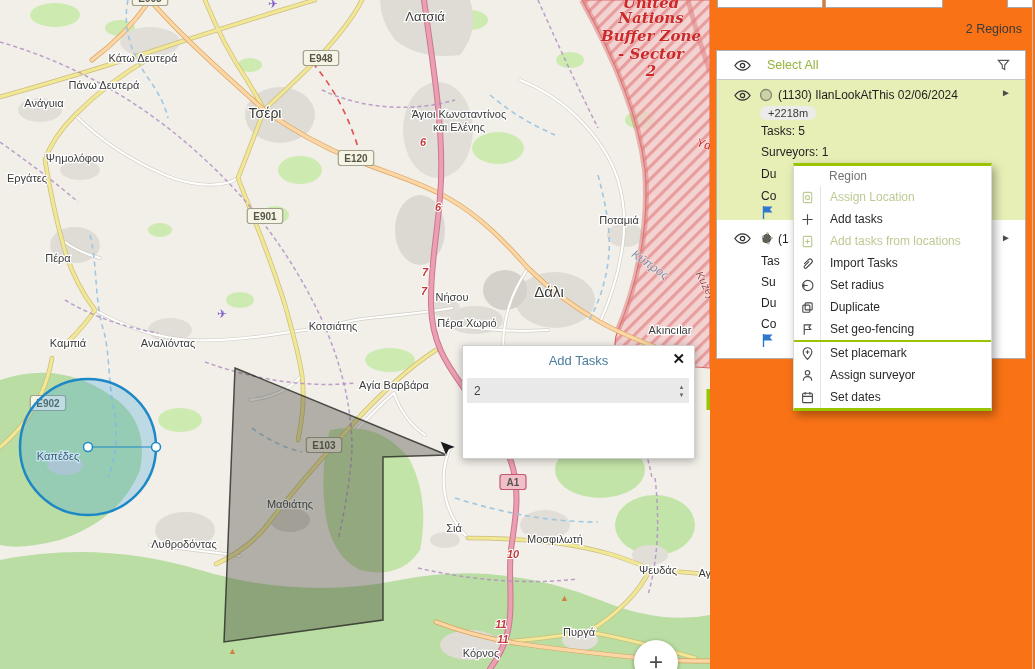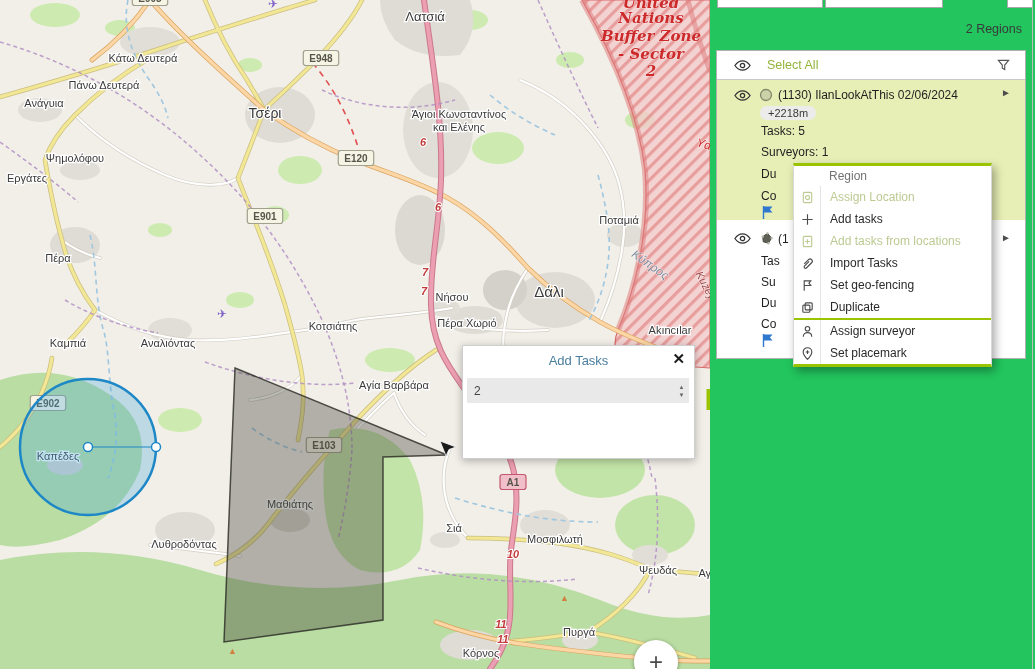--- a/index.html
+++ b/index.html
@@ -34,21 +34,21 @@
   .dlg-title{position:absolute;left:0;right:0;top:7px;text-align:center;font-size:13px;color:#4a7e9e;}
   .dlg-close{position:absolute;right:9px;top:4px;font-size:15px;font-weight:bold;color:#1a1a1a;cursor:pointer;}
   .dlg-input{position:absolute;left:4px;top:32px;width:222px;height:25px;background:#e9e9e9;
     display:flex;align-items:center;}
   .dlg-value{flex:1;font-size:12px;color:#444;padding-left:7px;}
   .spin{width:15px;display:flex;flex-direction:column;align-items:center;justify-content:center;gap:2px;}
   .spin span{font-size:6px;color:#666;line-height:6px;cursor:pointer;}
   .dlg-add{position:absolute;left:4px;top:82px;width:221px;height:25px;background:#9dc63e;
     border:2px solid #6f9e24;color:#57752c;font-size:13px;display:flex;align-items:center;justify-content:center;cursor:pointer;}
   
-  .panel{position:absolute;left:710px;top:0;width:325px;height:669px;background:#22c55e;}
+  .panel{position:absolute;left:710px;top:0;width:325px;height:669px;background:#f97316;}
   .cutbox{position:absolute;background:#fff;border:1px solid #a8a8a8;}
   .b1{left:7px;top:-9px;width:104px;height:15px;}
   .b2{left:115px;top:-9px;width:116px;height:15px;}
   .b3{left:297px;top:-7px;width:24px;height:13px;}
   .regions-count{position:absolute;right:13px;top:22px;font-size:12.5px;color:#3a3a3a;}
   .list-box{position:absolute;left:6px;top:50px;width:308px;border:1px solid #b0b0b0;background:#fff;}
   .select-row{position:relative;height:28px;border-bottom:1px solid #c9c9c9;}
   .sel-label{position:absolute;left:50px;top:7px;font-size:12.5px;color:#94b43b;}
   .icon svg{display:block;}
   .eye1{position:absolute;left:16px;top:8px;}
@@ -497,47 +497,65 @@
         <span class="mi">
           <svg viewBox="0 0 16 16">
             <path d="M4.5 8.5l4.6-4.6a2.3 2.3 0 0 1 3.3 3.3l-5.6 5.6a1.5 1.5 0 0 1-2.1-2.1l5-5"></path>
           </svg>
         </span>
         <span class="ml">Import Tasks</span>
       </div>
       <div class="menu-row">
         <span class="mi">
           <svg viewBox="0 0 16 16">
-            <path d="M4.5 13.5V3h7l-2 2.5 2 2.5h-7"></path>
-          </svg>
-        </span>
-        <span class="ml">Set geo-fencing</span>
+            <circle cx="8.3" cy="8" r="5.5"></circle>
+            <path d="M8.3 8H3M4.8 6L3 8l1.8 2"></path>
+          </svg>
+        </span>
+        <span class="ml">Set radius</span>
       </div>
       <div class="menu-row">
         <span class="mi">
           <svg viewBox="0 0 16 16">
             <rect x="5.5" y="3" width="7.5" height="7.5" rx="1"></rect>
             <rect x="3" y="5.5" width="7.5" height="7.5" rx="1"></rect>
           </svg>
         </span>
         <span class="ml">Duplicate</span>
       </div>
+      <div class="menu-row">
+        <span class="mi">
+          <svg viewBox="0 0 16 16">
+            <path d="M4.5 13.5V3h7l-2 2.5 2 2.5h-7"></path>
+          </svg>
+        </span>
+        <span class="ml">Set geo-fencing</span>
+      </div>
       <div class="menu-sep"></div>
+      <div class="menu-row">
+        <span class="mi">
+          <svg viewBox="0 0 16 16">
+            <path d="M8 1.8a4.6 4.6 0 0 1 4.6 4.6c0 3.2-4.6 7.8-4.6 7.8S3.4 9.6 3.4 6.4A4.6 4.6 0 0 1 8 1.8z"></path>
+            <path d="M8 4.4v4M6 6.4h4"></path>
+          </svg>
+        </span>
+        <span class="ml">Set placemark</span>
+      </div>
       <div class="menu-row">
         <span class="mi">
           <svg viewBox="0 0 16 16">
             <circle cx="8" cy="5" r="2.4"></circle>
             <path d="M3.5 13.5c0-2.8 2-4.3 4.5-4.3s4.5 1.5 4.5 4.3"></path>
           </svg>
         </span>
         <span class="ml">Assign surveyor</span>
       </div>
       <div class="menu-row">
         <span class="mi">
           <svg viewBox="0 0 16 16">
-            <path d="M8 1.8a4.6 4.6 0 0 1 4.6 4.6c0 3.2-4.6 7.8-4.6 7.8S3.4 9.6 3.4 6.4A4.6 4.6 0 0 1 8 1.8z"></path>
-            <path d="M8 4.4v4M6 6.4h4"></path>
-          </svg>
-        </span>
-        <span class="ml">Set placemark</span>
+            <rect x="2.8" y="3.5" width="10.4" height="10" rx="1"></rect>
+            <path d="M2.8 6.8h10.4M5.5 2v3M10.5 2v3"></path>
+          </svg>
+        </span>
+        <span class="ml">Set dates</span>
       </div>
     </div>
 </div>
 
 </body></html>

